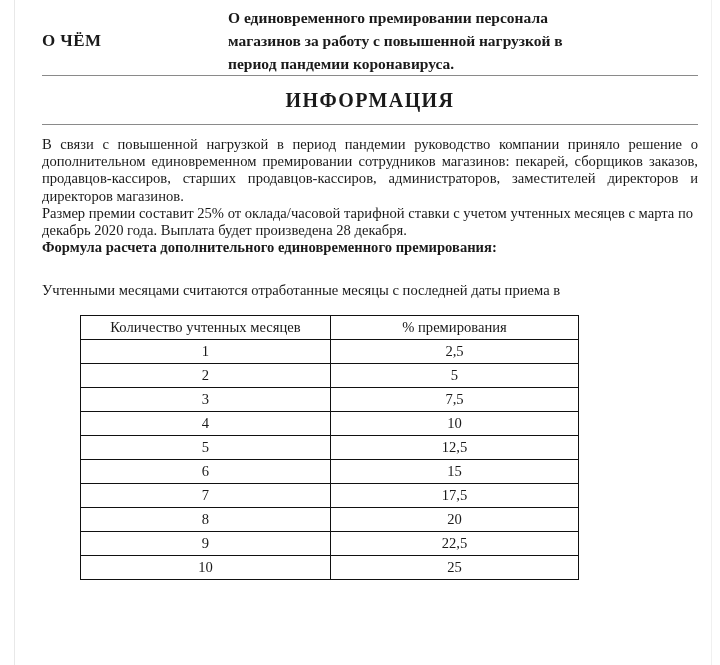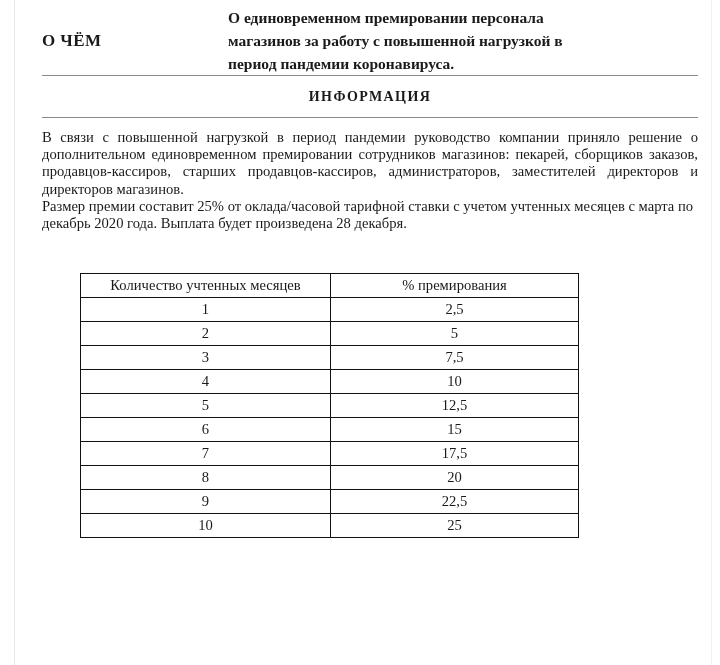--- a/index.html
+++ b/index.html
@@ -69,21 +69,21 @@
     border: 0;
     border-top: 1.5px solid #8a8a8a;
     margin: 0;
     height: 0;
   }
   .rule-top { margin-top: 6px; }
 
   .section-heading {
     text-align: center;
     font-weight: bold;
-    font-size: 14px;
+    font-size: 20px;
     letter-spacing: 1.4px;
     padding: 13px 0 12px 0;
   }
 
   
   .body-area {
     padding-top: 11px;
   }
   p.para {
     margin: 0;
@@ -136,45 +136,47 @@
 <body>
 
 <div class="page-edge-left"></div>
 <div class="page-edge-right"></div>
 
 <div class="sheet">
 
   <div class="header-block">
     <div class="header-label">О ЧЁМ</div>
     <div class="header-title">
-      <span class="tline">О единовременном премировании персонала</span>
+      <span class="tline">О единовременного премировании персонала</span>
       <span class="tline">магазинов за работу с повышенной нагрузкой в</span>
       <span class="tline">период пандемии коронавируса.</span>
     </div>
   </div>
 
   <hr class="rule rule-top">
 
   <div class="section-heading">ИНФОРМАЦИЯ</div>
 
   <hr class="rule">
 
   <div class="body-area">
 
     <p class="para justify">В связи с повышенной нагрузкой в период пандемии руководство компании приняло решение о дополнительном единовременном премировании сотрудников магазинов: пекарей, сборщиков заказов, продавцов-кассиров, старших продавцов-кассиров, администраторов, заместителей директоров и директоров магазинов.</p>
 
     <p class="para">Размер премии составит 25% от оклада/часовой тарифной ставки с учетом учтенных месяцев с марта по декабрь 2020 года. Выплата будет произведена 28 декабря.</p>
 
+    <p class="bold-line">Формула расчета дополнительного единовременного премирования:</p>
 
     <div class="gap-sm"></div>
 
 
     <div class="gap-md"></div>
 
     <p class="para">
+      <span>Учтенными месяцами считаются отработанные месяцы с последней даты приема в</span>
     </p>
 
     <div class="table-wrap">
       <table class="rate-table">
         <colgroup>
             <col class="c1">
             <col class="c2">
           </colgroup>
         <thead>
           <tr>

